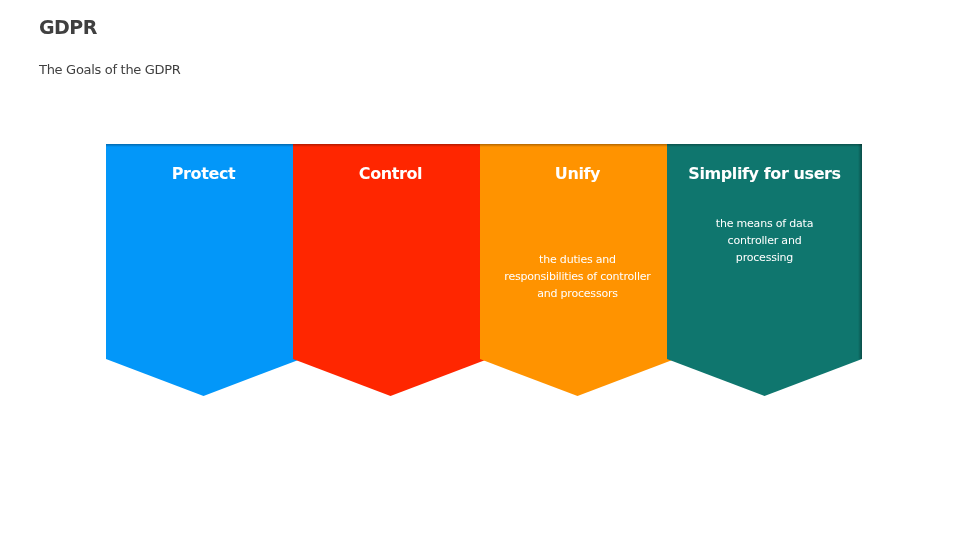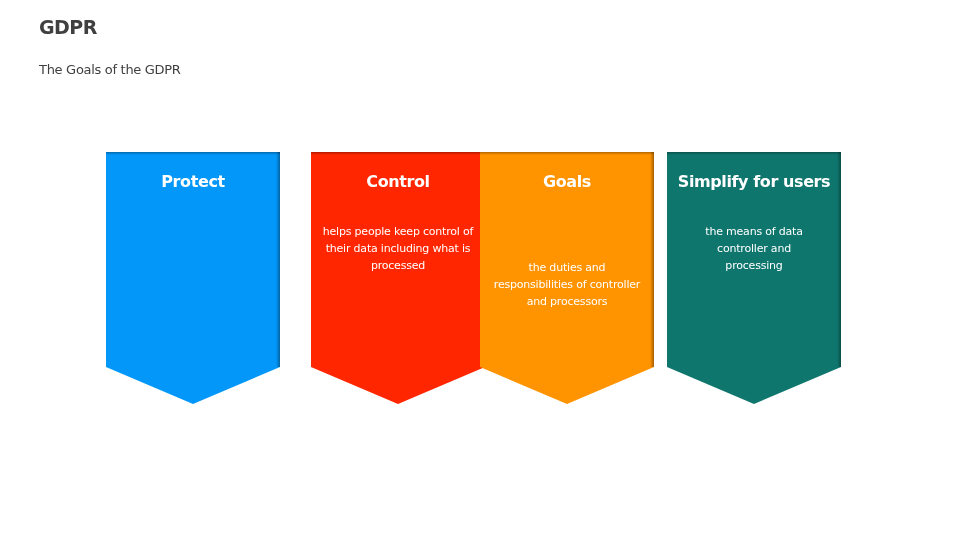--- a/index.html
+++ b/index.html
@@ -9,21 +9,21 @@
     }
     .title {
       position: absolute; left: 39px; top: 16px; font-size: 19px; font-weight: bold; color: #404040;
       letter-spacing: -0.5px;
     }
     .subtitle {
       position: absolute; left: 39px; top: 62px; font-size: 13px; color: #404040; letter-spacing: -0.3px;
     }
     .panels { position: absolute; left: 106px; top: 144px; width: 748px; height: 252px; }
     .panel {
-      position: absolute; top: 8px; width: 174px; height: 252px;
+      position: absolute; top: 0; width: 195px; height: 252px;
       clip-path: polygon(0 0, 100% 0, 100% 215px, 50% 252px, 0 215px);
     }
     .panel .shade {
       position: absolute; top: 0; right: 0; width: 4px; height: 215px;
       background: linear-gradient(to right, rgba(0,0,0,0), rgba(0,0,0,0.35));
     }
     .panel .topshade {
       position: absolute; top: 0; left: 0; right: 0; height: 3px;
       background: linear-gradient(to bottom, rgba(0,0,0,0.3), rgba(0,0,0,0));
     }
@@ -41,32 +41,29 @@
 
 <div class="title">GDPR</div>
 <div class="subtitle">The Goals of the GDPR</div>
 
 <div class="panels">
   <div class="panel" style="left: 0px; background: rgb(3, 151, 249);">
     <div class="topshade"></div>
     <div class="shade"></div>
     <div class="panel-heading">Protect</div>
   </div>
-  <div class="panel" style="left: 187px; background: rgb(255, 38, 0); margin-left: 18px;">
+  <div class="panel" style="left: 187px; background: rgb(255, 38, 0);">
     <div class="topshade"></div>
     <div class="shade"></div>
     <div class="panel-heading">Control</div>
-    <div class="panel-text" style="top: 71px;">helps people keep control of
-their data including what is
-processed</div>
   </div>
   <div class="panel" style="left: 374px; background: rgb(255, 147, 0);">
     <div class="topshade"></div>
     <div class="shade"></div>
-    <div class="panel-heading">Goals</div>
+    <div class="panel-heading">Unify</div>
     <div class="panel-text" style="top: 71px; margin-top: 36px;">the duties and
 responsibilities of controller
 and processors</div>
   </div>
   <div class="panel" style="left: 561px; background: #0f766e;">
     <div class="topshade"></div>
     <div class="shade"></div>
     <div class="panel-heading">Simplify for users</div>
     <div class="panel-text" style="top: 71px;">the means of data
 controller and

